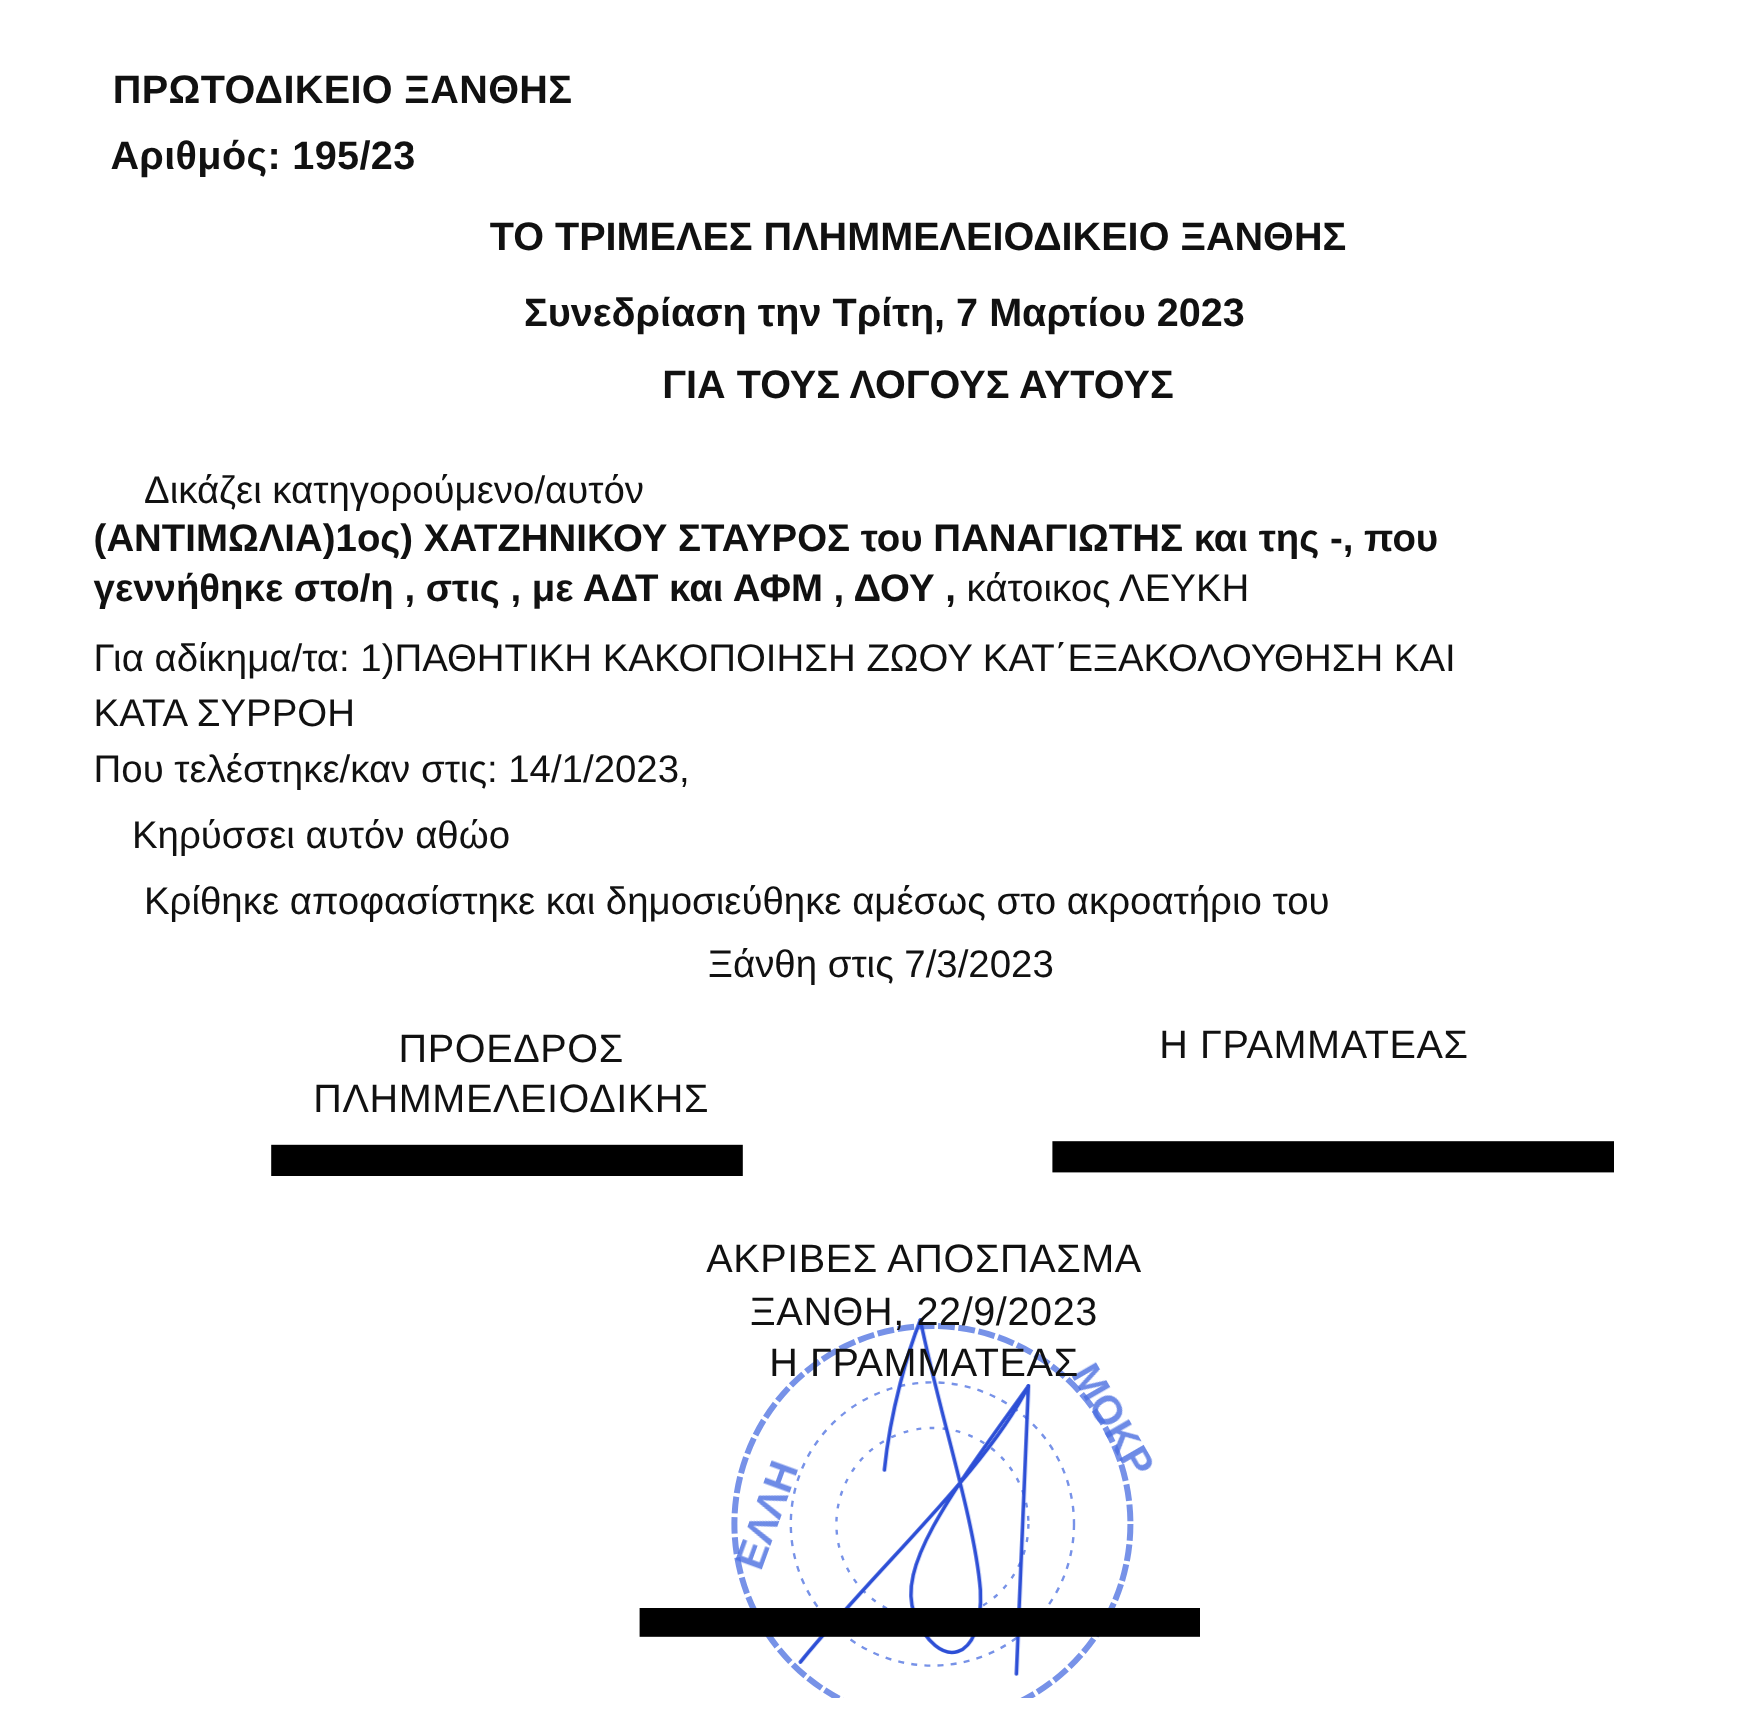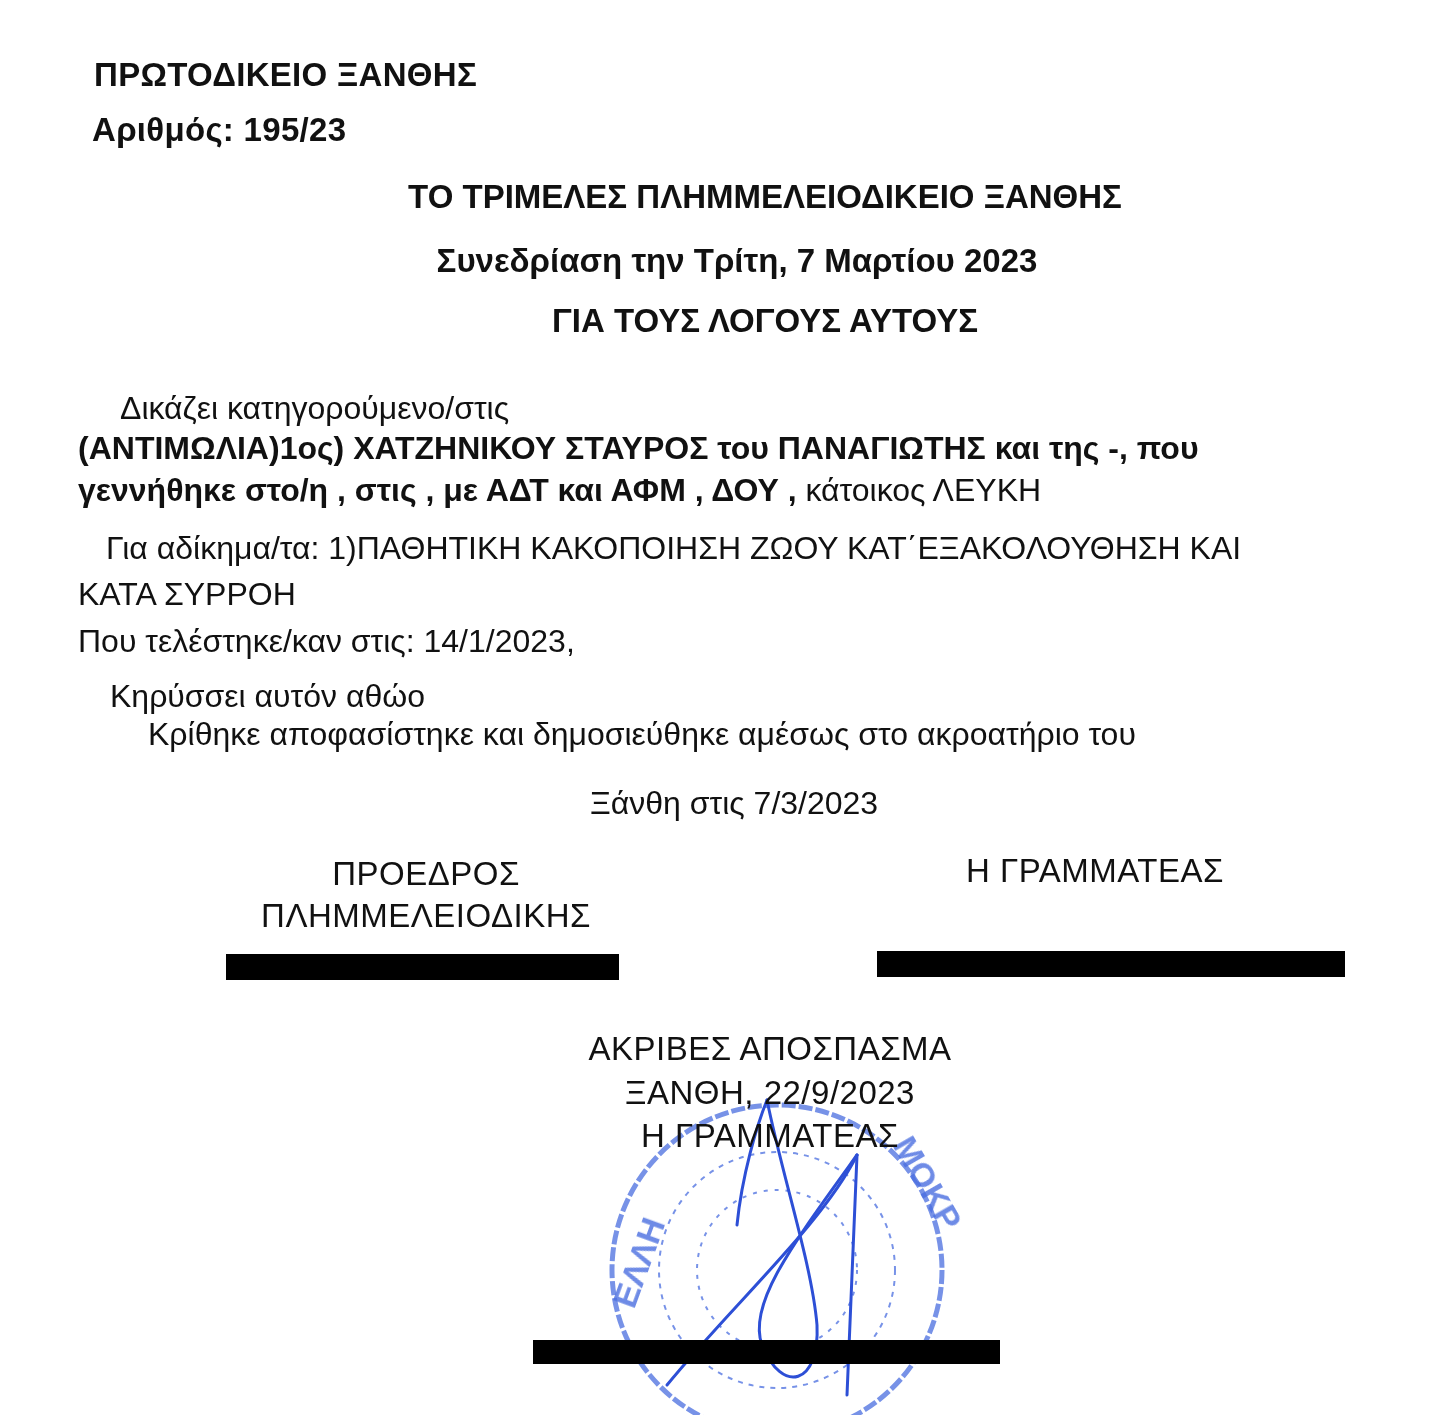--- a/index.html
+++ b/index.html
@@ -26,29 +26,29 @@
 <div class="abs t-center-bold" style="left:0; width:1530px; top:178px;">
   <div class="center">ΤΟ ΤΡΙΜΕΛΕΣ ΠΛΗΜΜΕΛΕΙΟΔΙΚΕΙΟ ΞΑΝΘΗΣ</div>
 </div>
 <div class="abs t-center-bold" style="left:0; width:1474px; top:242px;">
   <div class="center">Συνεδρίαση την  Τρίτη, 7 Μαρτίου 2023</div>
 </div>
 <div class="abs t-center-bold" style="left:0; width:1530px; top:302px;">
   <div class="center">ΓΙΑ ΤΟΥΣ ΛΟΓΟΥΣ ΑΥΤΟΥΣ</div>
 </div>
 
-<div class="abs t-body" style="left:120px; top:390px;">Δικάζει κατηγορούμενο/στις</div>
+<div class="abs t-body" style="left:120px; top:390px;">Δικάζει κατηγορούμενο/αυτόν</div>
 <div class="abs t-body bold" style="left:78px; top:430px;">(ΑΝΤΙΜΩΛΙΑ)1ος) ΧΑΤΖΗΝΙΚΟΥ ΣΤΑΥΡΟΣ του ΠΑΝΑΓΙΩΤΗΣ και της -, που</div>
 <div class="abs t-body" style="left:78px; top:472px;"><span class="bold">γεννήθηκε στο/η , στις , με ΑΔΤ  και ΑΦΜ , ΔΟΥ ,</span><span> κάτοικος ΛΕΥΚΗ</span></div>
 
-<div class="abs t-body" style="left:78px; top:530px;margin-left:28px;">Για αδίκημα/τα: 1)ΠΑΘΗΤΙΚΗ ΚΑΚΟΠΟΙΗΣΗ ΖΩΟΥ ΚΑΤ΄ΕΞΑΚΟΛΟΥΘΗΣΗ ΚΑΙ</div>
+<div class="abs t-body" style="left:78px; top:530px;">Για αδίκημα/τα: 1)ΠΑΘΗΤΙΚΗ ΚΑΚΟΠΟΙΗΣΗ ΖΩΟΥ ΚΑΤ΄ΕΞΑΚΟΛΟΥΘΗΣΗ ΚΑΙ</div>
 <div class="abs t-body" style="left:78px; top:576px;">ΚΑΤΑ ΣΥΡΡΟΗ</div>
 <div class="abs t-body" style="left:78px; top:623px;">Που τελέστηκε/καν στις: 14/1/2023,</div>
 <div class="abs t-body" style="left:78px; top:678px;margin-left:32px;">Κηρύσσει αυτόν αθώο</div>
-<div class="abs t-body" style="left:120px; top:716px;margin-left:28px;">Κρίθηκε αποφασίστηκε και δημοσιεύθηκε αμέσως στο ακροατήριο του</div>
+<div class="abs t-body" style="left:120px; top:733px;">Κρίθηκε αποφασίστηκε και δημοσιεύθηκε αμέσως στο ακροατήριο του</div>
 <div class="abs t-body" style="left:590px; top:785px;">Ξάνθη στις 7/3/2023</div>
 
 <div class="abs t-sig center" style="left:186px; width:480px; top:855px;">ΠΡΟΕΔΡΟΣ</div>
 <div class="abs t-sig center" style="left:186px; width:480px; top:897px;">ΠΛΗΜΜΕΛΕΙΟΔΙΚΗΣ</div>
 <div class="abs t-sig" style="left:966px; top:852px;">Η ΓΡΑΜΜΑΤΕΑΣ</div>
 
 <div class="redact" style="left:226px; top:954px; width:393px; height:26px;"></div>
 <div class="redact" style="left:877px; top:951px; width:468px; height:26px;"></div>
 
 <svg id="stamp" viewBox="0 0 380 320">

